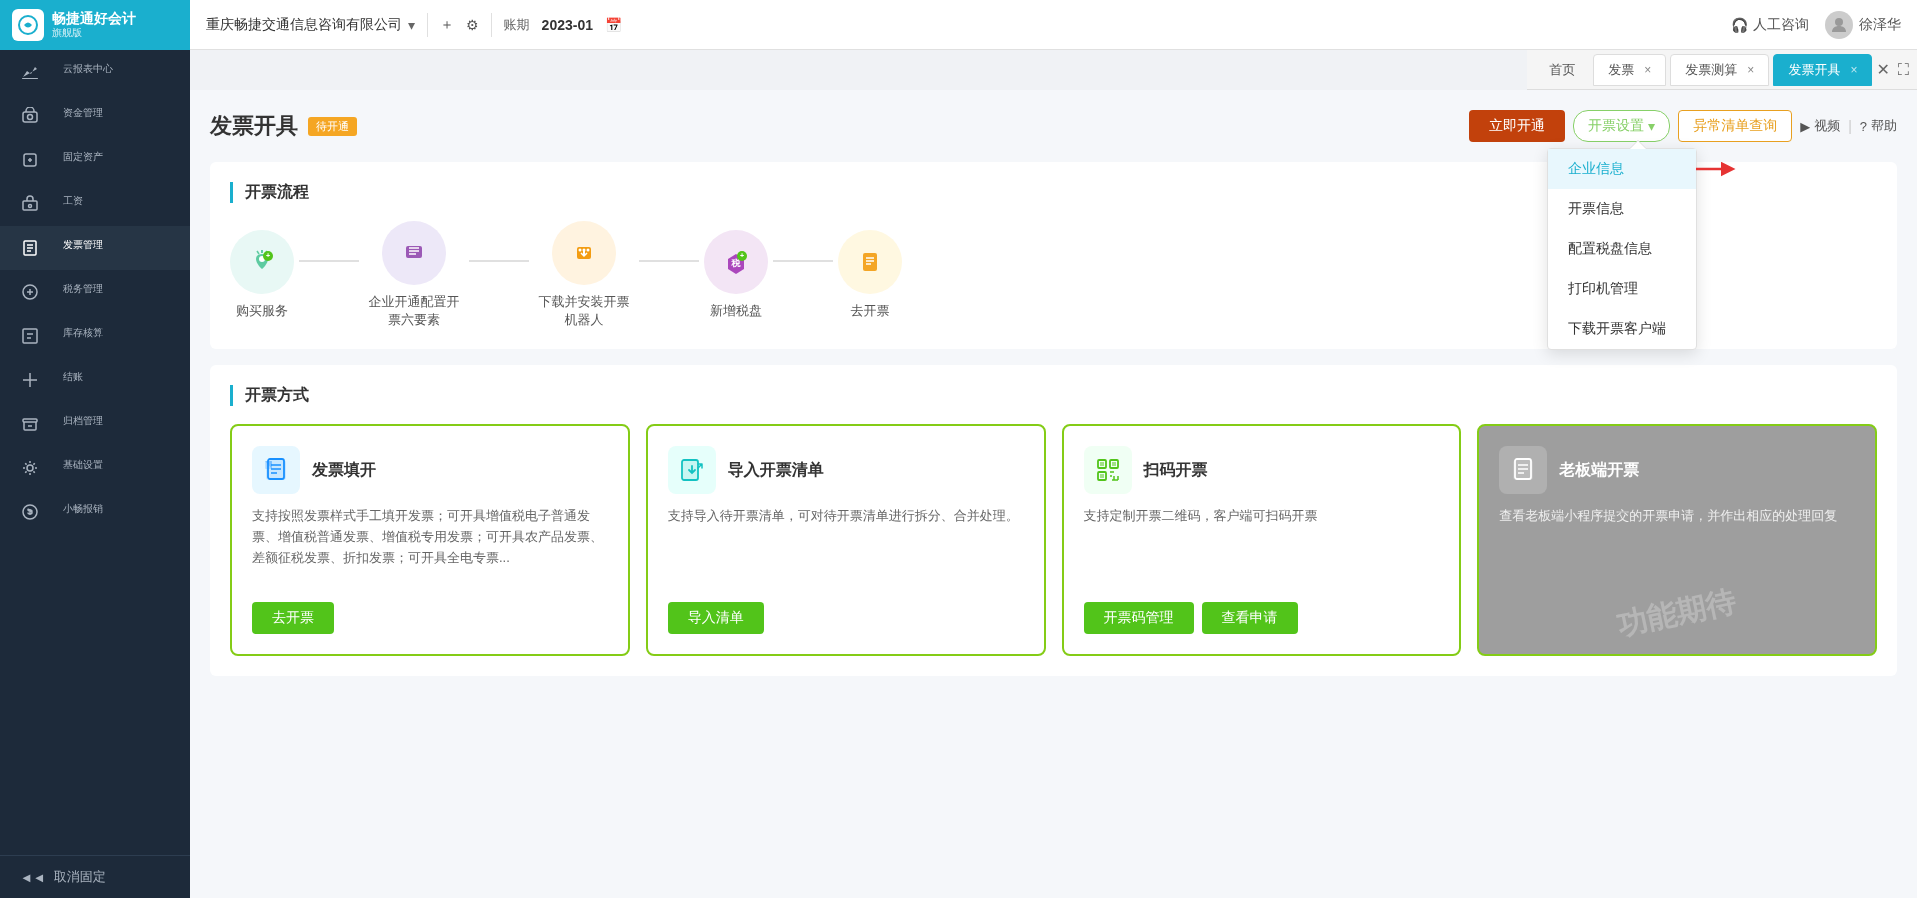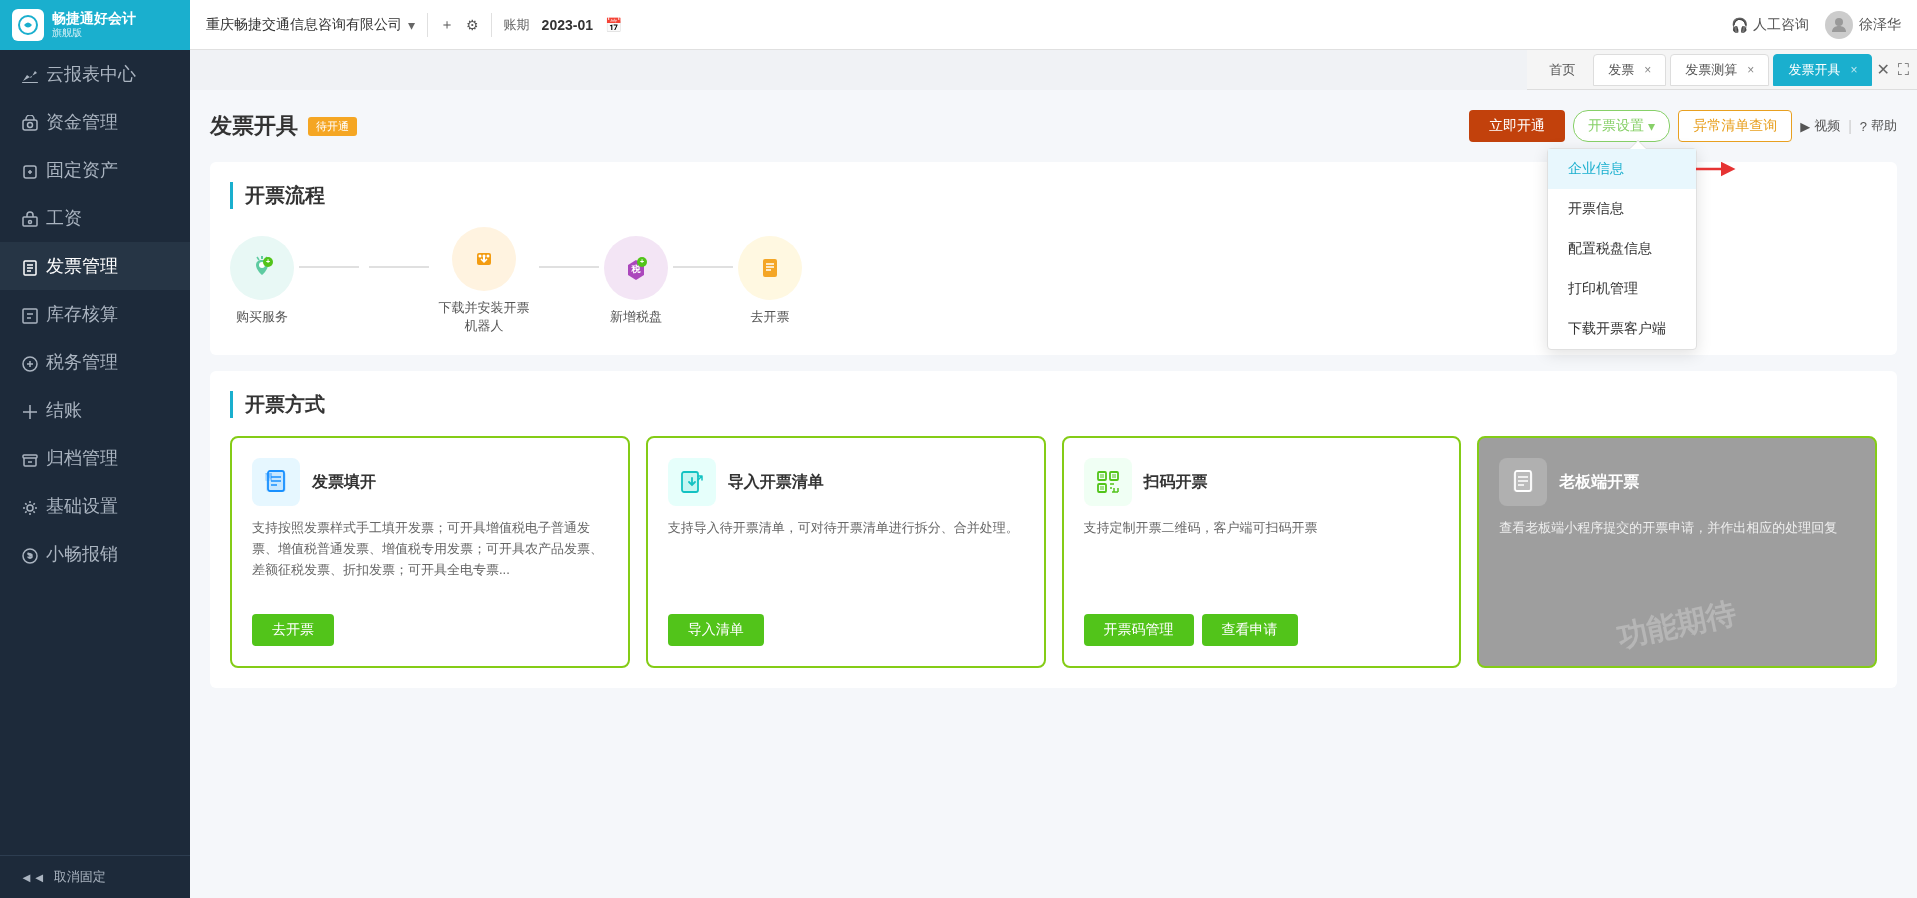--- a/index.html
+++ b/index.html
@@ -26,21 +26,21 @@
     .top-divider { width: 1px; height: 24px; background: #e0e0e0; }
     .top-action { display: flex; align-items: center; gap: 4px; cursor: pointer; color: #555; font-size: 14px; }
     .period-label { color: #666; font-size: 13px; }
     .period-value { color: #333; font-weight: bold; }
     .right-actions { margin-left: auto; display: flex; align-items: center; gap: 16px; }
     .consult-btn { display: flex; align-items: center; gap: 4px; color: #555; cursor: pointer; }
     .user-area { display: flex; align-items: center; gap: 6px; cursor: pointer; color: #555; }
     .user-avatar { width: 28px; height: 28px; border-radius: 50%; background: #ccc; display: flex; align-items: center; justify-content: center; }
 
     
-    .sidebar-item { display: flex; align-items: flex-end; gap: 6px; padding: 12px 20px; color: #aab4c0; cursor: pointer; font-size: 18px; transition: background 0.2s; }
+    .sidebar-item { display: flex; align-items: flex-start; gap: 23px; padding: 12px 20px; color: #aab4c0; cursor: pointer; font-size: 10px; transition: background 0.2s; }
     .sidebar-item.active { background: #263545; color: #fff; }
     .sidebar-icon { width: 20px; height: 20px; display: flex; align-items: center; justify-content: center; flex-shrink: 0; }
     .sidebar-bottom { margin-top: auto; border-top: 1px solid #2d3d50; }
     .cancel-fixed { display: flex; align-items: center; gap: 8px; padding: 12px 20px; color: #aab4c0; cursor: pointer; font-size: 13px; }
 
     
     .tab { display: flex; align-items: center; gap: 6px; padding: 0 14px; height: 32px; background: #fff; border: 1px solid #ddd; border-radius: 4px 4px 0 0; cursor: pointer; font-size: 13px; color: #555; }
     .tab.active { background: #1aafce; color: #fff; border-color: #1aafce; }
     .tab-close { font-size: 12px; opacity: 0.7; margin-left: 4px; }
     .tab-home { background: transparent; border: none; color: #555; }
@@ -60,21 +60,21 @@
 
     
     .dropdown-menu { position: absolute; top: 38px; right: 200px; background: #fff; border: 1px solid #e0e0e0; border-radius: 4px; box-shadow: 0 4px 16px rgba(0,0,0,0.12); z-index: 100; min-width: 150px; }
     .dropdown-item { padding: 11px 20px; color: #333; cursor: pointer; font-size: 14px; white-space: nowrap; }
     .dropdown-item.active { background: #e8f7fd; color: #1aafce; }
     .dropdown-arrow { position: absolute; top: -8px; right: 50px; width: 0; height: 0; border-left: 8px solid transparent; border-right: 8px solid transparent; border-bottom: 8px solid #fff; }
     .dropdown-arrow-border { position: absolute; top: -9px; right: 50px; width: 0; height: 0; border-left: 8px solid transparent; border-right: 8px solid transparent; border-bottom: 8px solid #ddd; }
 
     
     .section { background: #fff; border-radius: 6px; padding: 20px; margin-bottom: 16px; }
-    .section-title { font-size: 20px; font-weight: bold; color: #333; margin-bottom: 18px; padding-left: 12px; border-left: 3px solid #1aafce; }
+    .section-title { font-size: 16px; font-weight: bold; color: #333; margin-bottom: 18px; padding-left: 12px; border-left: 3px solid #1aafce; }
 
     
     .flow-steps { display: flex; align-items: center; gap: 0; }
     .flow-step { display: flex; flex-direction: column; align-items: center; gap: 8px; }
     .flow-step-icon { width: 64px; height: 64px; border-radius: 50%; display: flex; align-items: center; justify-content: center; font-size: 24px; }
     .flow-step-label { font-size: 13px; color: #555; text-align: center; max-width: 100px; }
     .flow-line { width: 60px; height: 2px; background: #e0e0e0; margin: 0 5px; margin-bottom: 28px; }
 
     
     .icon-buy { background: #e8f8f5; }
@@ -201,34 +201,34 @@
           <svg width="18" height="18" viewBox="0 0 18 18" fill="none" stroke="#fff" stroke-width="1.5">
               <rect x="3" y="2" width="12" height="14" rx="1"></rect>
               <path d="M6 6h6M6 9h6M6 12h4"></path>
             </svg>
         </div>
         <span>发票管理</span>
       </div>
       <div class="sidebar-item">
         <div class="sidebar-icon">
           <svg width="18" height="18" viewBox="0 0 18 18" fill="none" stroke="#aab4c0" stroke-width="1.5">
+              <circle cx="9" cy="9" r="7"></circle>
+              <path d="M6 9h6M9 6v6"></path>
+            </svg>
+        </div>
+        <span>税务管理</span>
+      </div>
+      <div class="sidebar-item">
+        <div class="sidebar-icon">
+          <svg width="18" height="18" viewBox="0 0 18 18" fill="none" stroke="#aab4c0" stroke-width="1.5">
               <rect x="2" y="2" width="14" height="14" rx="1"></rect>
               <path d="M6 7h6M6 11h4"></path>
             </svg>
         </div>
         <span>库存核算</span>
-      </div>
-      <div class="sidebar-item">
-        <div class="sidebar-icon">
-          <svg width="18" height="18" viewBox="0 0 18 18" fill="none" stroke="#aab4c0" stroke-width="1.5">
-              <circle cx="9" cy="9" r="7"></circle>
-              <path d="M6 9h6M9 6v6"></path>
-            </svg>
-        </div>
-        <span>税务管理</span>
       </div>
       <div class="sidebar-item">
         <div class="sidebar-icon">
           <svg width="18" height="18" viewBox="0 0 18 18" fill="none" stroke="#aab4c0" stroke-width="1.5">
               <path d="M9 2v14M2 9h14"></path>
             </svg>
         </div>
         <span>结账</span>
       </div>
       <div class="sidebar-item">
@@ -353,20 +353,32 @@
                   <line x1="15" y1="9" x2="17" y2="12" stroke="#5ecba1" stroke-width="1.5"></line>
                   <line x1="25" y1="9" x2="23" y2="12" stroke="#5ecba1" stroke-width="1.5"></line>
                   <circle cx="26" cy="14" r="5" fill="#52c41a"></circle>
                   <text x="26" y="16" text-anchor="middle" fill="#fff" font-size="7" font-weight="bold">+</text>
                 </svg>
               </div>
               <span class="flow-step-label">购买服务</span>
             </div>
             <div class="flow-line"></div>
 
+            <div class="flow-step">
+              <div class="flow-step-icon icon-config">
+                <svg width="40" height="40" viewBox="0 0 40 40">
+                  <circle cx="20" cy="20" r="18" fill="#ede8f8"></circle>
+                  <rect x="12" y="13" width="16" height="12" rx="2" fill="#9b59b6"></rect>
+                  <line x1="15" y1="18" x2="25" y2="18" stroke="#fff" stroke-width="1.5"></line>
+                  <line x1="15" y1="21" x2="22" y2="21" stroke="#fff" stroke-width="1.5"></line>
+                  <line x1="15" y1="15" x2="25" y2="15" stroke="#fff" stroke-width="1.5"></line>
+                </svg>
+              </div>
+              <span class="flow-step-label">企业开通配置开票六要素</span>
+            </div>
             <div class="flow-line"></div>
 
             <div class="flow-step">
               <div class="flow-step-icon icon-download">
                 <svg width="40" height="40" viewBox="0 0 40 40">
                   <circle cx="20" cy="20" r="18" fill="#fff3e0"></circle>
                   <rect x="13" y="14" width="14" height="12" rx="2" fill="#f39c12"></rect>
                   <line x1="20" y1="17" x2="20" y2="22" stroke="#fff" stroke-width="2"></line>
                   <path d="M17 20 L20 23 L23 20" fill="none" stroke="#fff" stroke-width="1.5"></path>
                   <circle cx="16" cy="17" r="1.5" fill="#fff"></circle>

